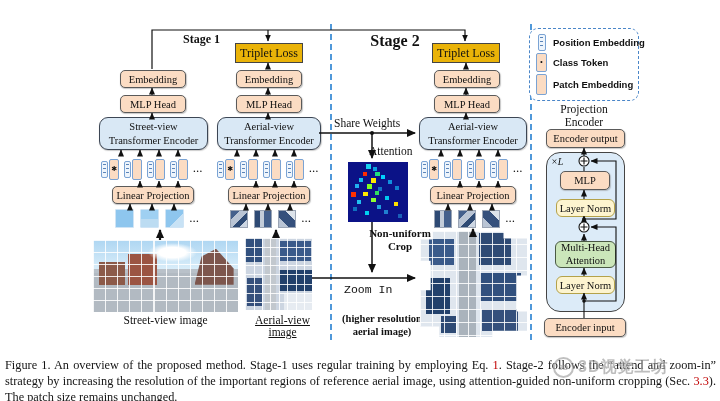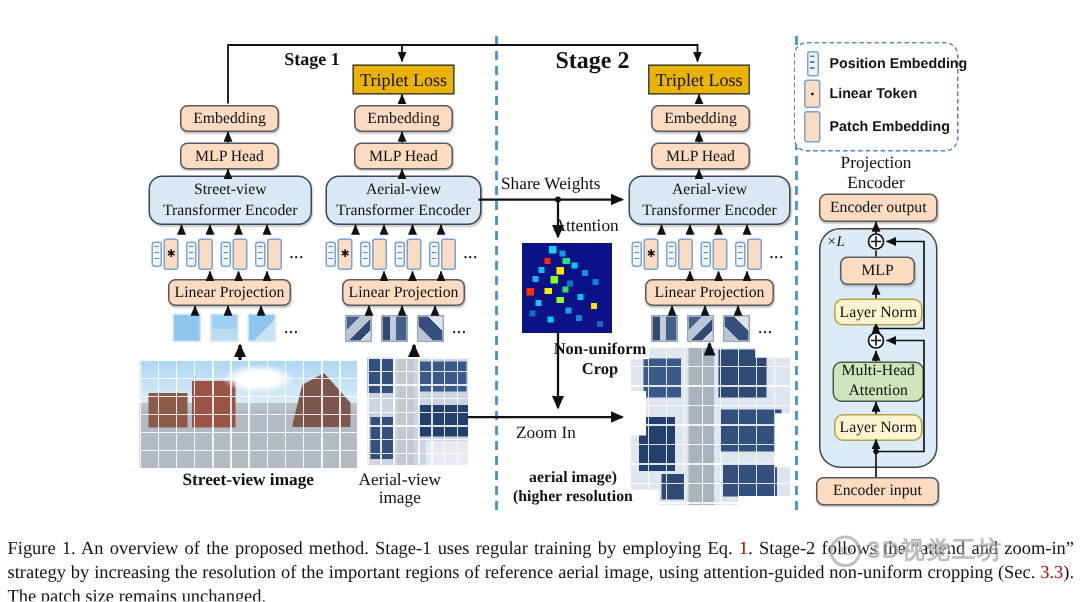--- a/index.html
+++ b/index.html
@@ -65,21 +65,21 @@
 </head>
 <body>
 
 <div id="canvas">
 
   <svg class="overlay" width="720" height="401">
     <line x1="331" y1="24" x2="331" y2="340" stroke="#3e8ed6" stroke-width="1.8" stroke-dasharray="6 4"></line>
     <line x1="531" y1="24" x2="531" y2="340" stroke="#3e8ed6" stroke-width="1.8" stroke-dasharray="6 4"></line>
   </svg>
 
-  <div class="lbl b" style="left:183px;top:32px;width:50px;text-align:center;font-size:12px;">Stage 1</div>
+  <div class="lbl b" style="left:183px;top:32px;width:50px;font-size:12px;">Stage 1</div>
   <div class="lbl b" style="left:370px;top:32px;width:50px;text-align:center;font-size:16px;">Stage 2</div>
 
   <div class="pbox" style="left:120px;top:70px;width:64px;height:16px;">Embedding</div>
   <div class="pbox" style="left:120px;top:95px;width:64px;height:16px;">MLP Head</div>
   <div class="enc" style="left:99px;top:117px;width:107px;height:31px;">
     <span>Street-view</span>
     <span>Transformer Encoder</span>
   </div>
   <div class="tokens" style="left:107px;top:157px;width:90px;height:24px;">
     <div class="tg">
@@ -107,21 +107,21 @@
     <span class="spatch v3"></span>
     <span class="dots">...</span>
   </div>
   <div class="img" style="left:93px;top:240px;width:145px;height:72px;--cw:12.1px;--ch:12px;
        background:linear-gradient(to bottom,#aed6f2 0%,#d9edf9 40%,#b9c1c9 40% 46%,#b2bac2 46% 100%);">
     <div class="bldg" style="left:4%;top:30%;width:18%;height:32%;background:#8c5a49;"></div>
     <div class="bldg" style="left:24%;top:20%;width:20%;height:42%;background:#9b5443;"></div>
     <div class="bldg" style="left:70%;top:12%;width:27%;height:50%;background:#7d564d;clip-path:polygon(0 100%,18% 22%,55% 0,100% 55%,100% 100%);"></div>
     <div class="bldg" style="left:38%;top:4%;width:34%;height:26%;background:radial-gradient(closest-side,#ffffff 55%,rgba(255,255,255,0));"></div>
   </div>
-  <div class="lbl ctr" style="left:100px;top:314px;width:131px;font-size:11.5px;font-weight:bold;">Street-view image</div>
+  <div class="lbl ctr" style="left:100px;top:314px;width:131px;font-size:11.5px;">Street-view image</div>
 
   <div class="loss" style="left:235px;top:43px;width:66px;height:18px;">Triplet Loss</div>
   <div class="pbox" style="left:236px;top:70px;width:64px;height:16px;">Embedding</div>
   <div class="pbox" style="left:236px;top:95px;width:64px;height:16px;">MLP Head</div>
   <div class="enc" style="left:217px;top:117px;width:102px;height:31px;">
     <span>Aerial-view</span>
     <span>Transformer Encoder</span>
   </div>
   <div class="tokens" style="left:223px;top:157px;width:90px;height:24px;">
     <div class="tg">
@@ -150,21 +150,21 @@
     <span class="dots">...</span>
   </div>
   <div class="img" style="left:245px;top:238px;width:67px;height:72px;--cw:8.5px;--ch:9.1px;background:#ccd5e1;">
     <div class="bldg" style="left:30%;top:0;width:16%;height:100%;background:#c2c8ce;"></div>
     <div class="bldg" style="left:0;top:0;width:26%;height:34%;background:#31507e;"></div>
     <div class="bldg" style="left:52%;top:4%;width:46%;height:28%;background:#3a5a8a;"></div>
     <div class="bldg" style="left:50%;top:44%;width:50%;height:30%;background:#22406b;"></div>
     <div class="bldg" style="left:3%;top:55%;width:22%;height:40%;background:#35507c;"></div>
     <div class="bldg" style="left:58%;top:78%;width:42%;height:22%;background:#e6ebf1;"></div>
   </div>
-  <div class="lbl ctr" style="left:224px;top:314px;width:85px;font-size:11.5px;">Aerial-view image</div>
+  <div class="lbl ctr" style="left:240px;top:314px;width:85px;font-size:11.5px;text-decoration:underline;">Aerial-view image</div>
 
   <div class="lbl" style="left:334px;top:117px;width:70px;font-size:11.5px;">Share Weights</div>
   <div class="lbl" style="left:369px;top:145px;width:58px;font-size:11.5px;">Attention</div>
 
   <div class="abs" style="left:348px;top:162px;">
     <svg width="60" height="60">
       <rect width="60" height="60" fill="#0b1287"></rect>
       <rect x="18" y="2" width="5" height="5" fill="#18d0f0"></rect>
         <rect x="25" y="5" width="4" height="4" fill="#0aa0e0"></rect>
       <rect x="15" y="10" width="4" height="4" fill="#ff2a00"></rect>
@@ -189,24 +189,24 @@
         <rect x="17" y="49" width="4" height="4" fill="#00d0f0"></rect>
       <rect x="36" y="48" width="4" height="4" fill="#2080d0"></rect>
         <rect x="50" y="52" width="4" height="4" fill="#1a60b8"></rect>
     </svg>
   </div>
 
   <div class="lbl b ctr" style="left:354px;top:227px;width:92px;font-size:11px;line-height:1.2;">
     <div>Non-uniform</div>
     <div>Crop</div>
   </div>
-  <div class="lbl" style="left:344px;top:283px;width:60px;font-size:11.5px;">Zoom In</div>
+  <div class="lbl" style="left:344px;top:283px;width:60px;font-size:11.5px;font-family:Liberation Mono, monospace;">Zoom In</div>
   <div class="lbl b ctr" style="left:332px;top:312px;width:100px;font-size:10.5px;line-height:1.25;">
+    <div>(higher resolution</div>
     <div>aerial image)</div>
-    <div>(higher resolution</div>
   </div>
 
   <div class="loss" style="left:432px;top:43px;width:66px;height:18px;">Triplet Loss</div>
   <div class="pbox" style="left:434px;top:70px;width:64px;height:16px;">Embedding</div>
   <div class="pbox" style="left:434px;top:95px;width:64px;height:16px;">MLP Head</div>
   <div class="enc" style="left:419px;top:117px;width:106px;height:31px;">
     <span>Aerial-view</span>
     <span>Transformer Encoder</span>
   </div>
   <div class="tokens" style="left:427px;top:157px;width:90px;height:24px;">
@@ -250,21 +250,21 @@
     <div class="legrow">
       <span class="licon">
           <span class="li-pe"></span>
         </span>
       <span class="txt">Position Embedding</span>
     </div>
     <div class="legrow">
       <span class="licon">
           <span class="li-ct">•</span>
         </span>
-      <span class="txt">Linear Token</span>
+      <span class="txt">Class Token</span>
     </div>
     <div class="legrow">
       <span class="licon">
           <span class="li-patch"></span>
         </span>
       <span class="txt">Patch Embedding</span>
     </div>
   </div>
 
   <div class="lbl ctr" style="left:544px;top:103px;width:80px;font-size:11.5px;line-height:1.1;">

